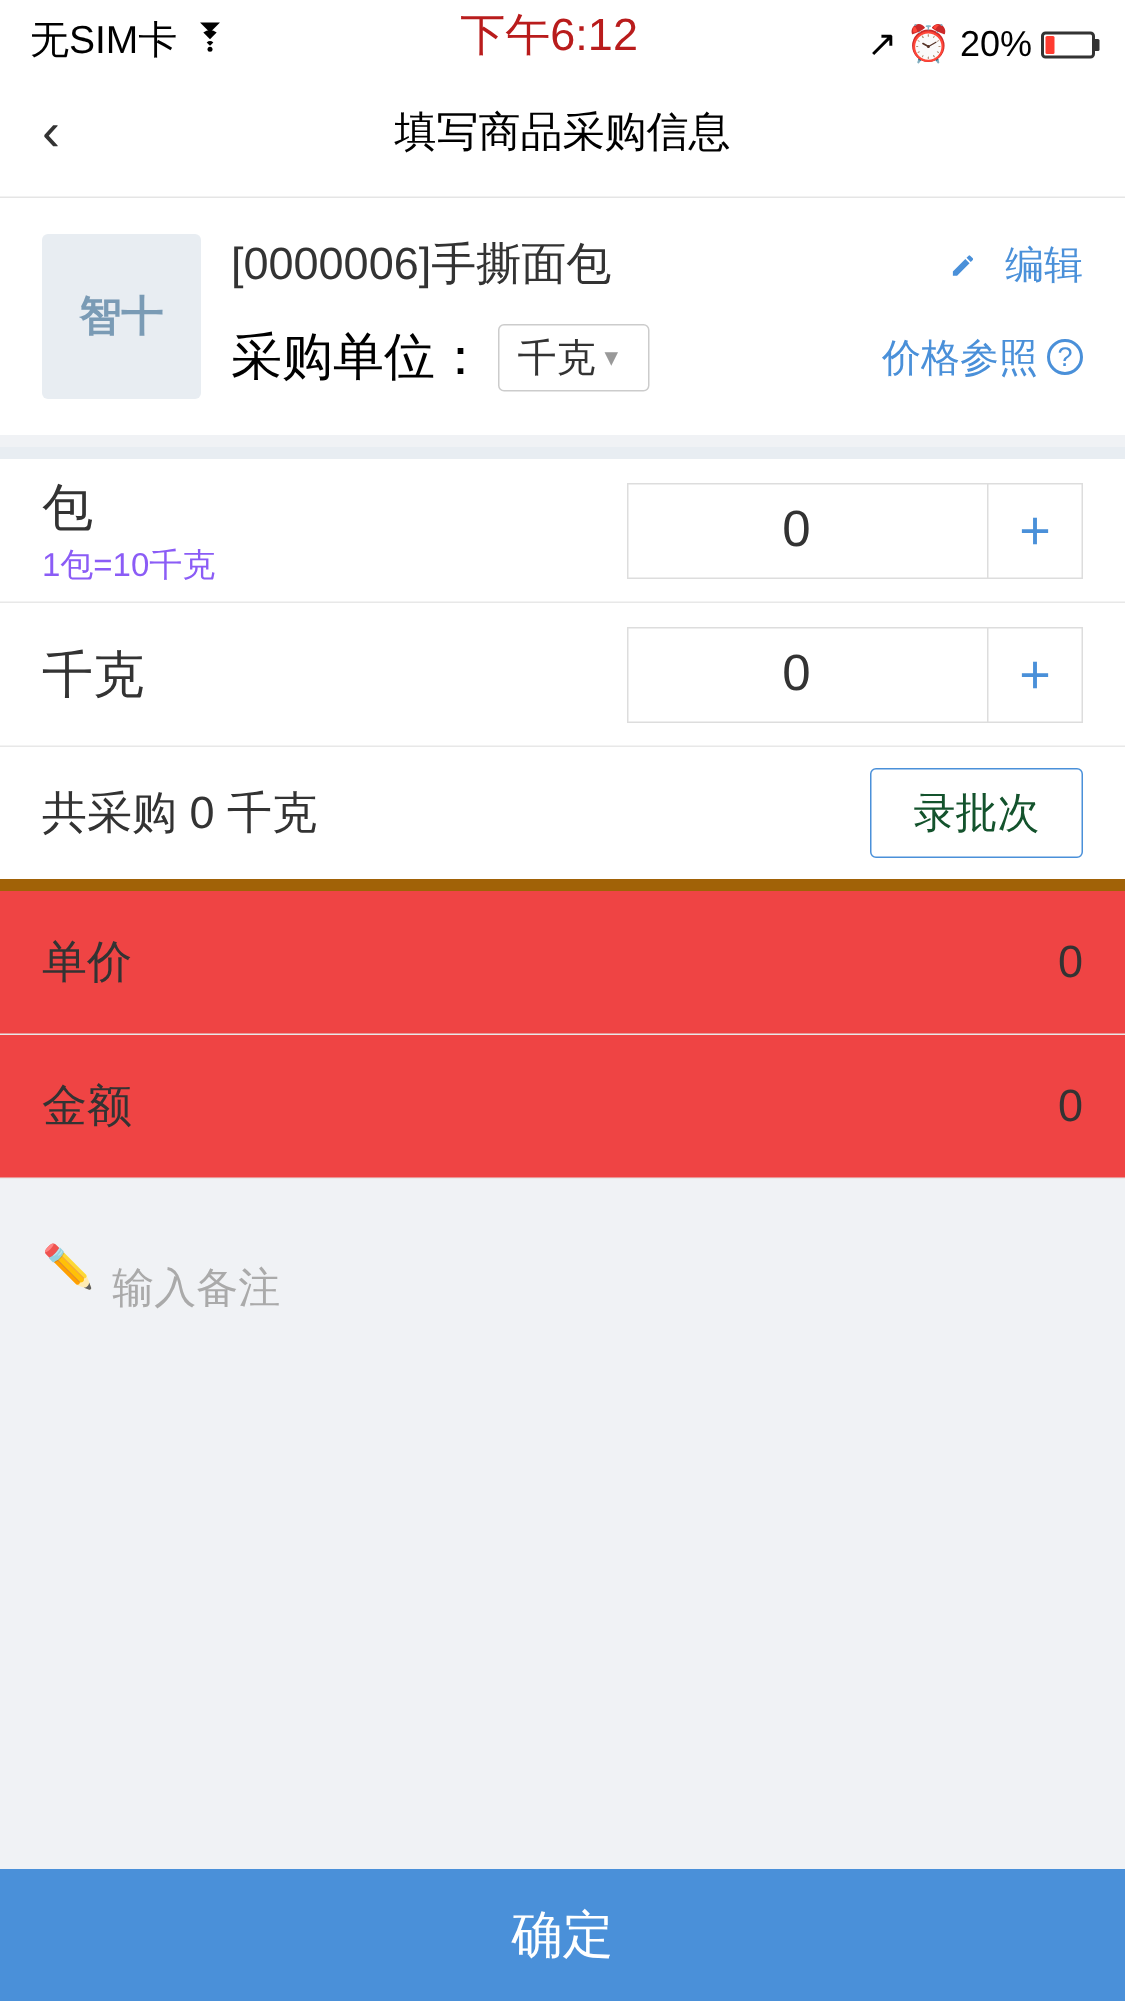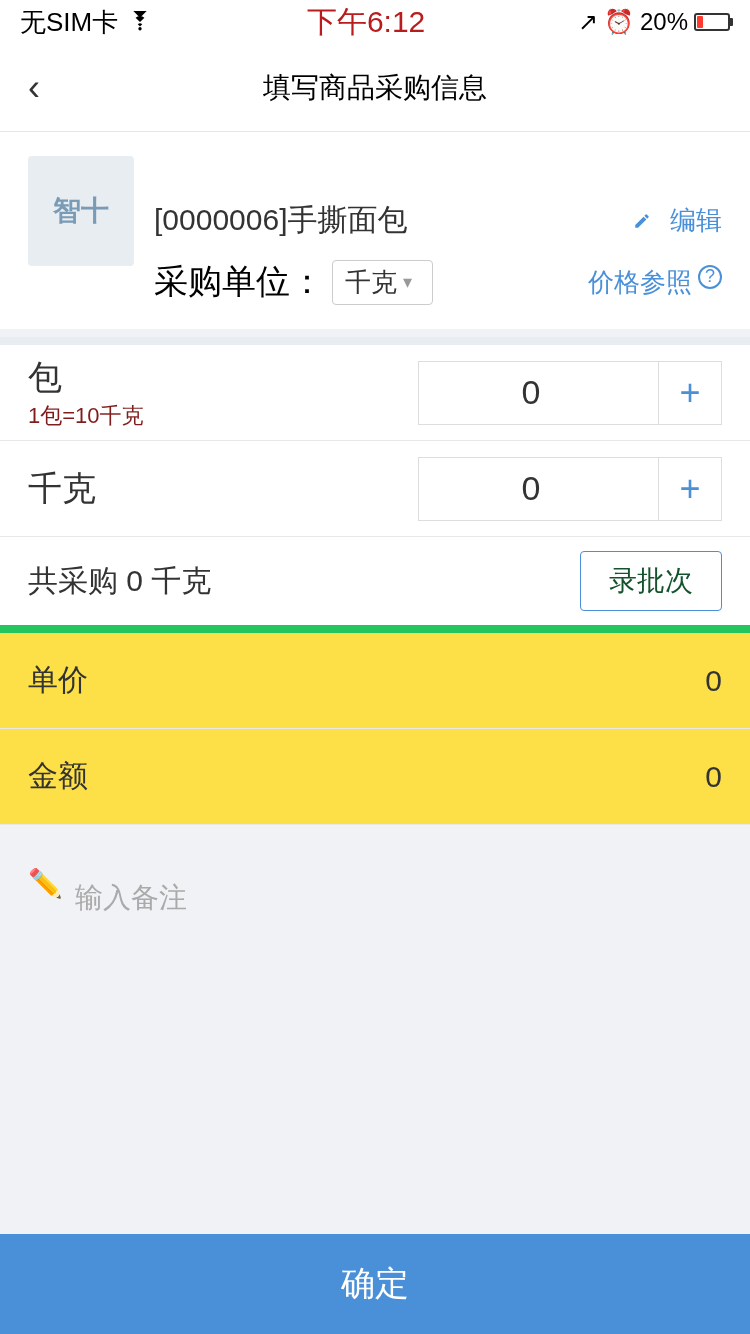--- a/index.html
+++ b/index.html
@@ -11,21 +11,21 @@
       background: #f0f2f5;
       position: relative;
       overflow-x: hidden;
     }
 
     
     .status-bar {
       height: 44px;
       background: #fff;
       display: flex;
-      align-items: center;
+      align-items: flex-end;
       justify-content: space-between;
       padding: 0 20px;
       font-size: 28px;
       gap: 20px;
     }
     .status-left {
       display: flex;
       align-items: center;
       gap: 8px;
       font-size: 26px;
@@ -114,21 +114,20 @@
       justify-content: center;
       flex-shrink: 0;
     }
     .product-thumb .logo-text {
       font-size: 28px;
       color: #7a9bb5;
       font-weight: bold;
     }
     .product-info {
       flex: 1;
-      margin-top: 44px;
     }
     .product-name-row {
       display: flex;
       justify-content: space-between;
       align-items: center;
       margin-bottom: 18px;
     }
     .product-name {
       font-size: 30px;
       color: #333;
@@ -159,20 +158,21 @@
       background: #fff;
       position: relative;
       display: inline-flex;
       align-items: center;
       gap: 6px;
     }
     .price-ref {
       font-size: 26px;
       color: #4a90d9;
       display: flex;
+      align-items: center;
       gap: 6px;
     }
 
     
     .input-section {
       background: #fff;
       margin-top: 0;
     }
 
     .input-row {
@@ -184,21 +184,21 @@
     }
     .input-row-label {
       min-width: 80px;
     }
     .input-row-label .main-label {
       font-size: 34px;
       color: #333;
     }
     .input-row-label .sub-label {
       font-size: 22px;
-      color: #7f1d1d;
+      color: #8b5cf6;
     }
     .input-control {
       flex: 1;
       display: flex;
       align-items: center;
       justify-content: flex-end;
       gap: 0;
     }
     .qty-input {
       width: 240px;
@@ -225,39 +225,39 @@
     }
 
     
     .summary-row {
       display: flex;
       align-items: center;
       justify-content: space-between;
       padding: 0 28px;
       height: 96px;
       background: #fff;
-      border-bottom: 8px solid #22c55e;
+      border-bottom: 8px solid #a16207;
     }
     .summary-text {
       font-size: 30px;
       color: #333;
     }
     .batch-btn {
       border: 1px solid #4a90d9;
       border-radius: 4px;
       padding: 10px 28px;
       font-size: 28px;
       color: #14532d;
       background: #fff;
       cursor: pointer;
     }
 
     
     .info-section {
-      background: #fde047;
+      background: #ef4444;
       margin-top: 0;
     }
     .info-row {
       display: flex;
       align-items: center;
       justify-content: space-between;
       padding: 0 28px;
       height: 96px;
       border-bottom: 1px solid #e8e8e8;
     }
@@ -291,21 +291,21 @@
       flex: 1;
       min-height: 300px;
     }
 
     
     .confirm-btn {
       position: fixed;
       bottom: 0;
       left: 0;
       width: 750px;
-      height: 100px;
+      height: 88px;
       background: #4a90d9;
       display: flex;
       align-items: center;
       justify-content: center;
       font-size: 34px;
       color: #fff;
       cursor: pointer;
       border: none;
     }
 

